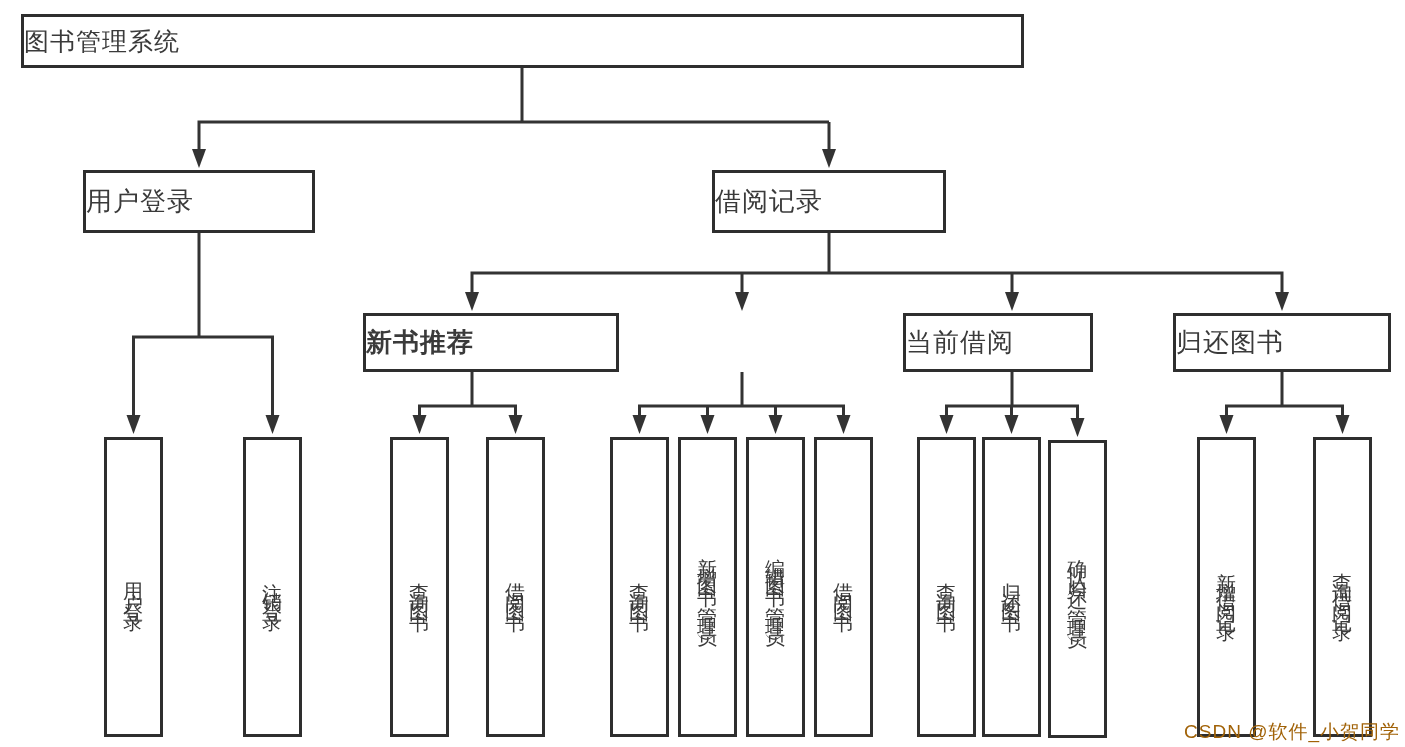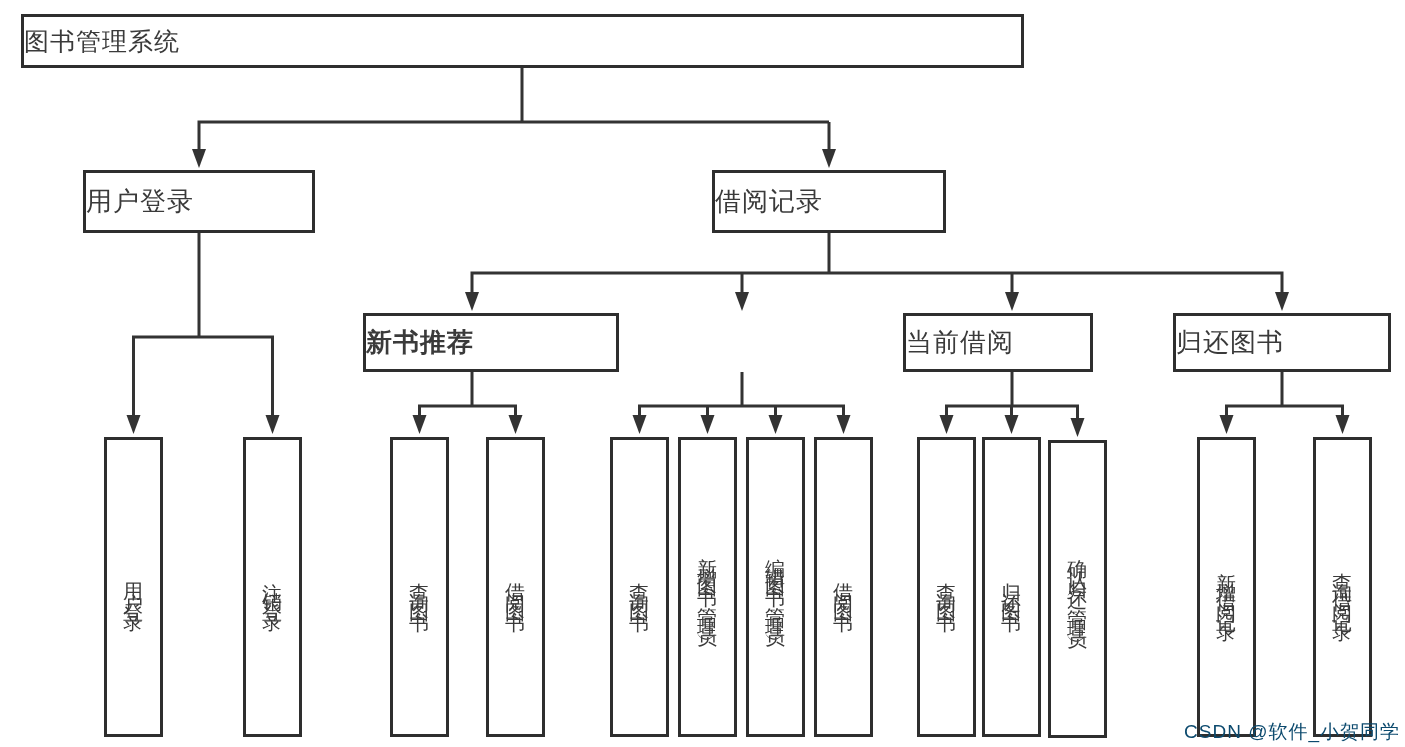--- a/index.html
+++ b/index.html
@@ -14,21 +14,21 @@
   }
   .hnode{display:flex;align-items:center;font-size:26px;letter-spacing:1px;}
   .root{font-size:25px;}
   .vnode > span{
     position:absolute;top:50%;left:50%;transform:translate(-50%,-50%);
     writing-mode:vertical-lr;text-orientation:mixed;
     font-size:20px;line-height:1;letter-spacing:10px;white-space:nowrap;
   }
   .watermark{
     position:absolute;right:5px;bottom:2px;z-index:3;
-    font-size:19px;color:#0c4a6e;letter-spacing:1px;white-space:nowrap;
+    font-size:19px;color:#a16207;letter-spacing:1px;white-space:nowrap;
   }
 </style>
 </head>
 <body>
 
 <div class="stage">
 
   <svg class="wires" viewBox="0 0 1405 747" xmlns="http://www.w3.org/2000/svg">
     <g stroke="#333333" stroke-width="3" fill="none">
       <g>

